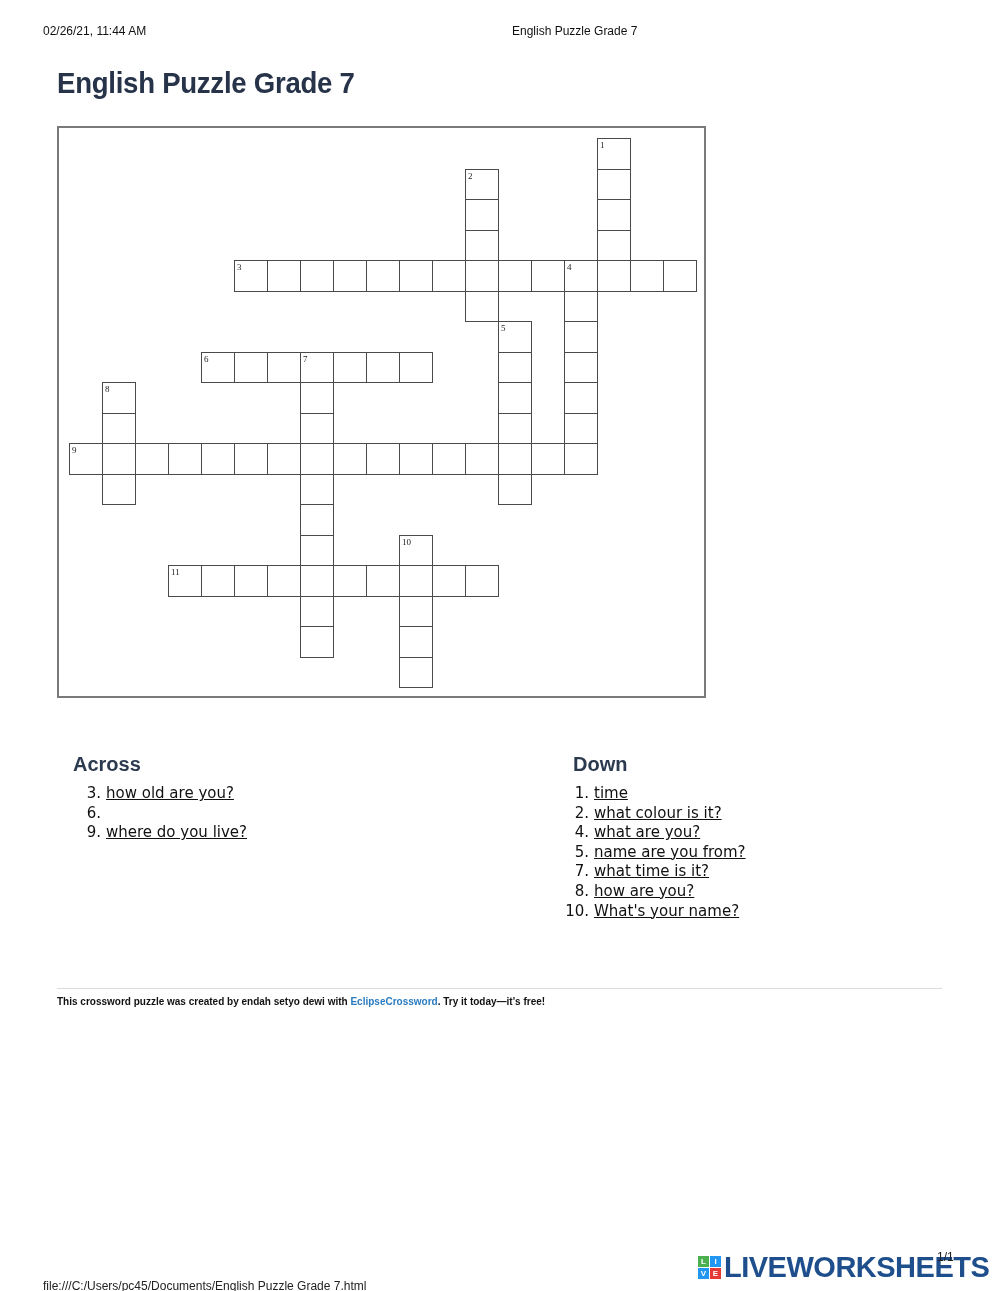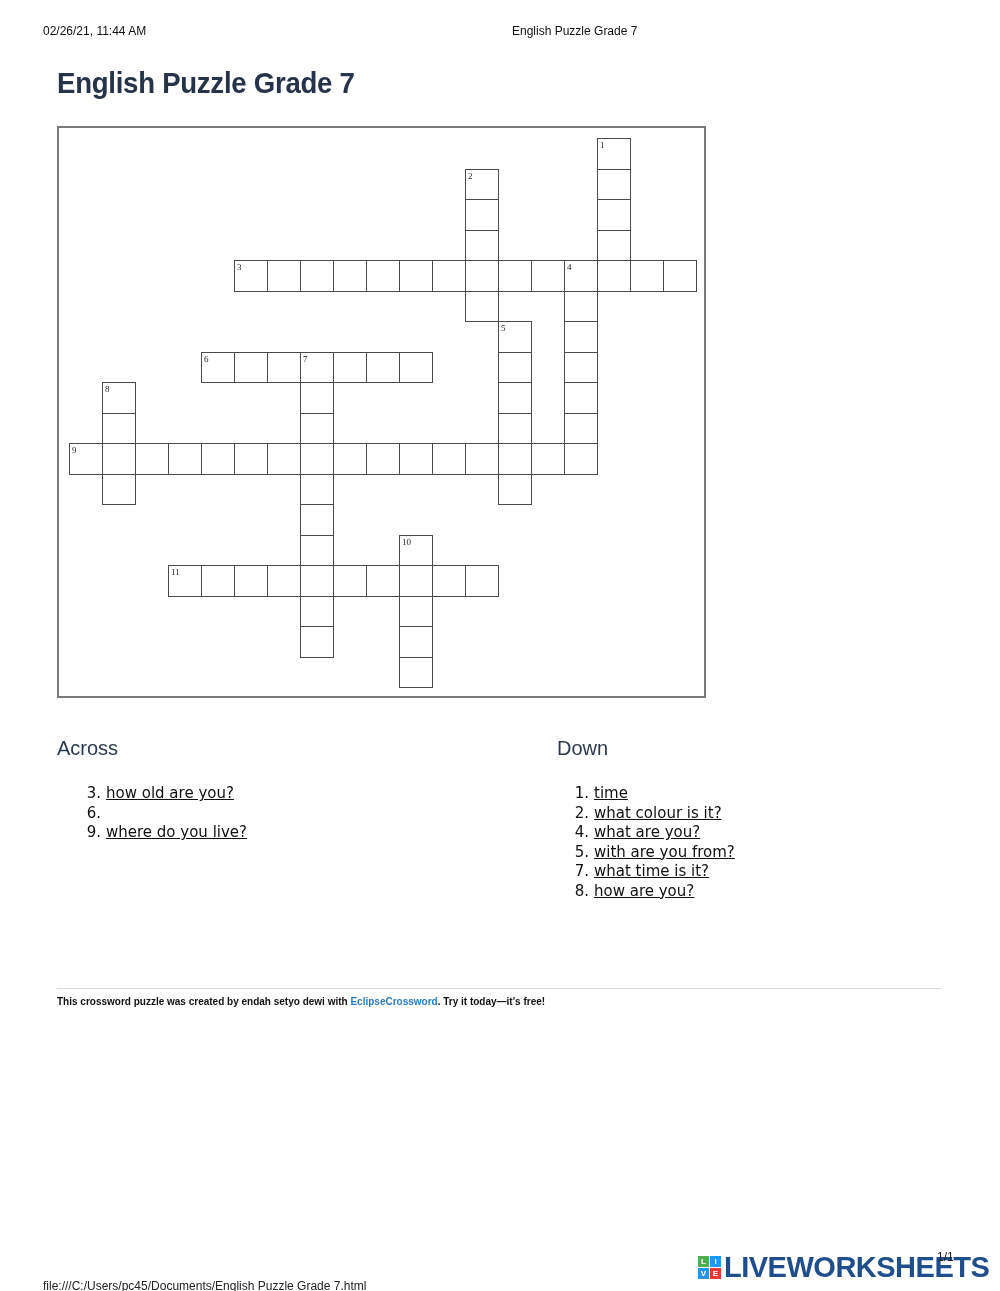--- a/index.html
+++ b/index.html
@@ -3,21 +3,21 @@
 <meta charset="utf-8">
 <style>
   html, body { margin: 0; padding: 0; background: #ffffff; }
   body { width: 1000px; height: 1291px; position: relative; overflow: hidden; font-family: "Liberation Sans", sans-serif; color: #000; }
   .hdr { position: absolute; top: 24px; font-size: 12px; font-family: "Liberation Sans", sans-serif; color: #111; }
   .title { position: absolute; left: 57px; top: 66px; margin: 0; font-size: 30px; font-weight: bold; color: #273349; font-family: "Liberation Sans", sans-serif; letter-spacing: -0.3px; transform: scaleX(0.92); transform-origin: left; }
   .puzzle-frame { position: absolute; left: 57px; top: 126px; width: 645px; height: 568px; border: 2px solid #7a7a7a; box-sizing: content-box; }
   .grid { position: absolute; left: 0; top: 0; }
   .cell { position: absolute; box-sizing: border-box; border: 1px solid #4a4a4a; background: #fff; width: 34px; height: 31.6px; }
   .cell .num { position: absolute; left: 2px; top: 1px; font-size: 9px; font-family: "Liberation Serif", serif; color: #222; }
-  .clues-head { position: absolute; top: 737px; margin: 0; font-size: 20px; font-weight: normal; color: #2c3a50; font-family: "Liberation Sans", sans-serif; }
+  .clues-head { position: absolute; top: 737px; margin: 16px; font-size: 20px; font-weight: bold; color: #2c3a50; font-family: "Liberation Sans", sans-serif; }
   .clue-list { position: absolute; top: 784px; list-style: none; margin: 0; padding: 0; font-family: "DejaVu Sans", sans-serif; font-size: 15px; line-height: 19.6px; color: #111; }
   .clue-list li { display: flex; }
   .clue-list .n { display: inline-block; text-align: right; width: 44px; padding-right: 5px; flex: none; }
   .clue-list .t { display: inline-block; text-decoration: underline; }
   .footer-rule { position: absolute; left: 57px; top: 988px; width: 885px; height: 1px; background: #dcdcdc; }
   .credit { position: absolute; left: 57px; top: 996px; font-size: 10px; font-weight: bold; font-family: "Liberation Sans", sans-serif; color: #111; }
   .credit a { color: #2a7bc0; text-decoration: none; }
   .file-path { position: absolute; left: 43px; top: 1251px; font-size: 12px; color: #222; font-family: "Liberation Sans", sans-serif; margin-top: 28px; }
   .page-num { position: absolute; left: 937px; top: 1250px; font-size: 12px; color: #222; font-family: "Liberation Sans", sans-serif; z-index: 2; }
   .lw-logo { position: absolute; left: 698px; top: 1253px; display: flex; align-items: center; }
@@ -163,29 +163,33 @@
     <li>
       <span class="n">2.</span>
       <span class="t">what colour is it?</span>
     </li>
     <li>
       <span class="n">4.</span>
       <span class="t">what are you?</span>
     </li>
     <li>
       <span class="n">5.</span>
-      <span class="t">with are you from?</span>
+      <span class="t">name are you from?</span>
     </li>
     <li>
       <span class="n">7.</span>
       <span class="t">what time is it?</span>
     </li>
     <li>
       <span class="n">8.</span>
       <span class="t">how are you?</span>
+    </li>
+    <li>
+      <span class="n">10.</span>
+      <span class="t">What's your name?</span>
     </li>
   </ol>
 
 <div class="footer-rule"></div>
 <div class="credit"><span>This crossword puzzle was created by endah setyo dewi with </span><a style="color: rgb(42, 123, 192);">EclipseCrossword</a><span>. Try it today—it's free!</span></div>
 
 <div class="file-path">file:///C:/Users/pc45/Documents/English Puzzle Grade 7.html</div>
 <div class="page-num">1/1</div>
 
 <div class="lw-logo">

